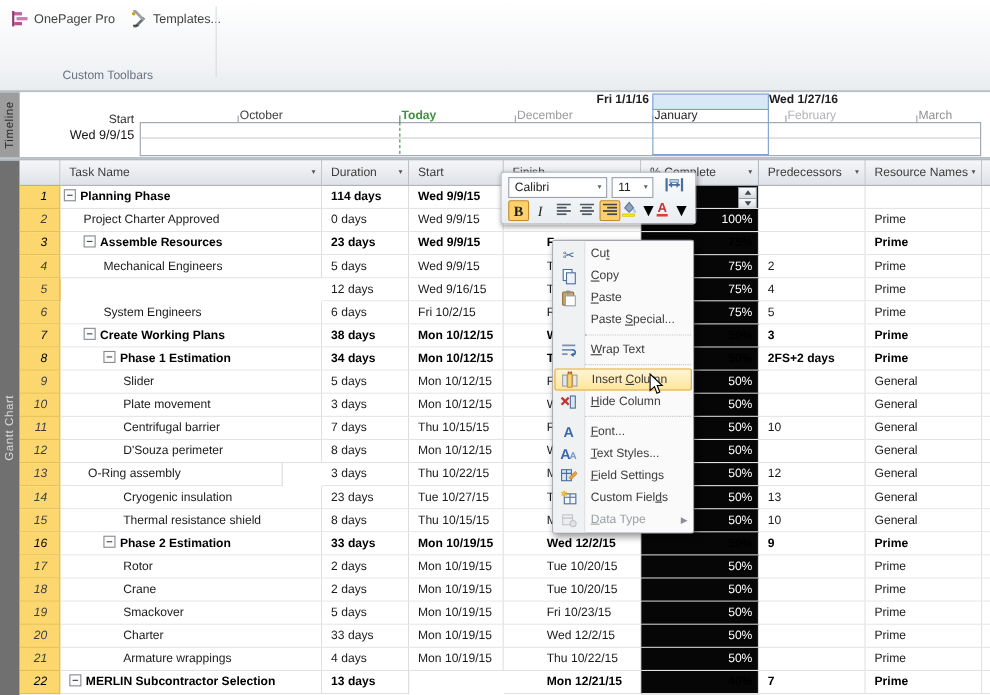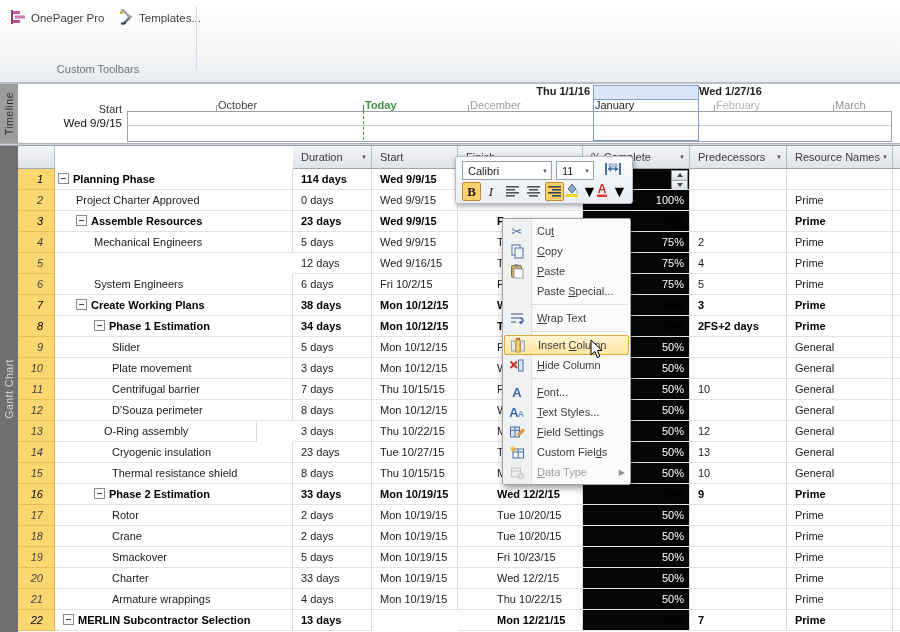--- a/index.html
+++ b/index.html
@@ -131,33 +131,37 @@
       <div class="tl-tick" style="left: 345px; background: rgb(63, 145, 66);"></div>
       <div class="tl-month" style="left: 347px; color: rgb(63, 145, 66); font-weight: bold;">Today</div>
       <div class="tl-tick" style="left: 450px;"></div>
       <div class="tl-month" style="left: 452px; color: rgb(155, 155, 155);">December</div>
       <div class="tl-tick" style="left: 575px;"></div>
       <div class="tl-month" style="left: 577px; color: rgb(31, 31, 31);">January</div>
       <div class="tl-tick" style="left: 696px;"></div>
       <div class="tl-month" style="left: 698px; color: rgb(179, 179, 179);">February</div>
       <div class="tl-tick" style="left: 815px;"></div>
       <div class="tl-month" style="left: 817px; color: rgb(143, 143, 143);">March</div>
-      <div class="tl-datemark" style="left: 572px; transform: translateX(-100%);">Thu 1/1/16</div>
+      <div class="tl-datemark" style="left: 572px; transform: translateX(-100%);">Fri 1/1/16</div>
       <div class="tl-datemark" style="left: 681px;">Wed 1/27/16</div>
     </div>
   <div class="tl-selhead" style="left: 575px; width: 104px;"></div>
   <div class="tl-selbody" style="left: 575px; width: 104px;"></div>
   <div class="tl-today" style="left: 345px;"></div>
 </div>
 
 <div class="split"></div>
 
 <div class="grid" id="grid">
     <div class="hcell" style="left: 0px; width: 37px;">
       <span></span>
+    </div>
+    <div class="hcell" style="left: 37px; width: 238px;">
+      <span>Task Name</span>
+      <span class="harrow">▼</span>
     </div>
     <div class="hcell" style="left: 275px; width: 79px;">
       <span>Duration</span>
       <span class="harrow">▼</span>
     </div>
     <div class="hcell" style="left: 354px; width: 86px;">
       <span>Start</span>
     </div>
     <div class="hcell" style="left: 440px; width: 125px;">
       <span>Finish</span>
@@ -278,21 +282,21 @@
     <div class="cell idcell" style="left: 0px; width: 37px; top: 254px; font-weight: normal;">12</div>
     <div class="cell" style="left: 37px; width: 238px; top: 254px; padding-left: 57px;"><span>D'Souza perimeter</span></div>
     <div class="cell" style="left: 275px; width: 79px; top: 254px;">8 days</div>
     <div class="cell" style="left: 354px; width: 86px; top: 254px;">Mon 10/12/15</div>
     <div class="cell finishcell" style="left: 440px; width: 125px; top: 254px;">W</div>
     <div class="cell pctcell" style="left: 565px; width: 107px; top: 254px;">50%</div>
     <div class="cell" style="left: 672px; width: 97px; top: 254px;"></div>
     <div class="cell" style="left: 769px; width: 106px; top: 254px;">General</div>
     <div class="cell" style="left: 875px; width: 7px; top: 254px;"></div>
     <div class="cell idcell" style="left: 0px; width: 37px; top: 275px; font-weight: normal;">13</div>
-    <div class="cell" style="left: 37px; width: 202px; top: 275px; padding-left: 49px;"><span>O-Ring assembly</span></div>
+    <div class="cell" style="left: 37px; width: 202px; top: 275px; padding-left: 25px;"><span>O-Ring assembly</span></div>
     <div class="cell" style="left: 275px; width: 79px; top: 275px;">3 days</div>
     <div class="cell" style="left: 354px; width: 86px; top: 275px;">Thu 10/22/15</div>
     <div class="cell finishcell" style="left: 440px; width: 125px; top: 275px;">M</div>
     <div class="cell pctcell" style="left: 565px; width: 107px; top: 275px;">50%</div>
     <div class="cell" style="left: 672px; width: 97px; top: 275px;">12</div>
     <div class="cell" style="left: 769px; width: 106px; top: 275px;">General</div>
     <div class="cell" style="left: 875px; width: 7px; top: 275px;"></div>
     <div class="cell idcell" style="left: 0px; width: 37px; top: 296px; font-weight: normal;">14</div>
     <div class="cell" style="left: 37px; width: 238px; top: 296px; padding-left: 57px;"><span>Cryogenic insulation</span></div>
     <div class="cell" style="left: 275px; width: 79px; top: 296px;">23 days</div>

